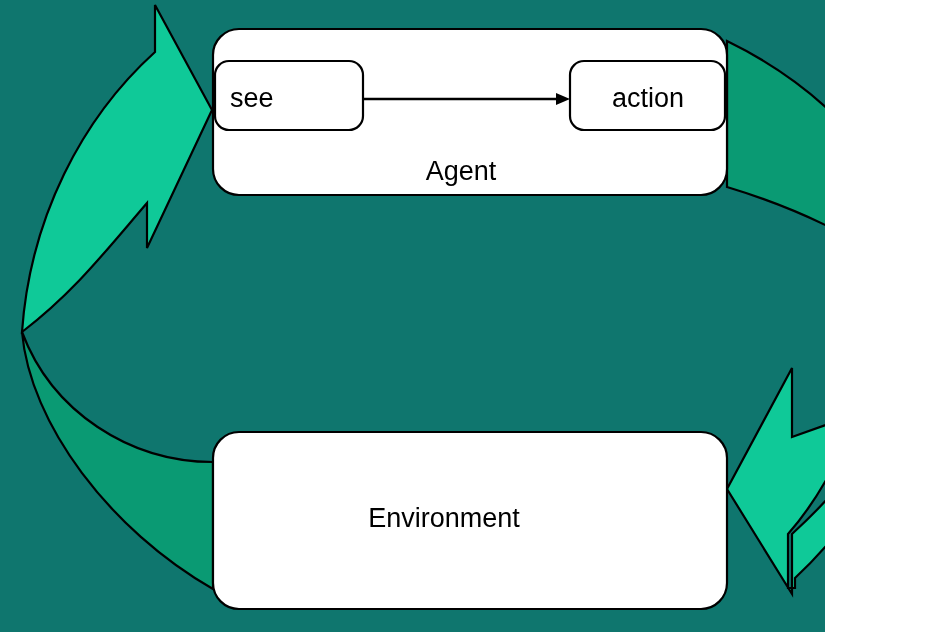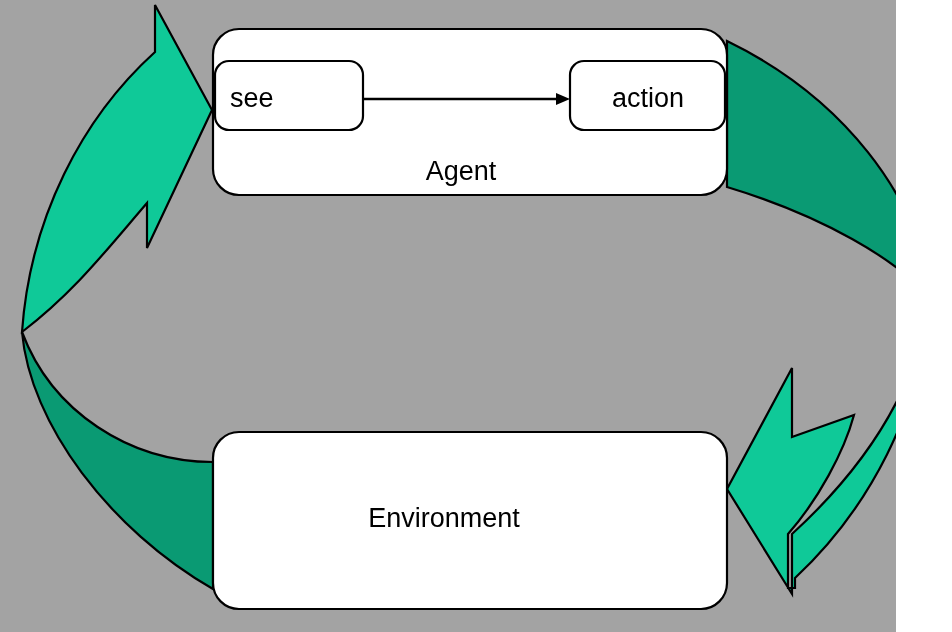--- a/index.html
+++ b/index.html
@@ -6,23 +6,23 @@
   html, body {
     margin: 0;
     padding: 0;
     background: #ffffff;
   }
   body {
     font-family: "Liberation Sans", sans-serif;
   }
   #canvas-wrap {
     position: relative;
-    width: 896px;
+    width: 825px;
     height: 632px;
-    background: #a3a3a3;
+    background: #0f766e;
     overflow: hidden;
   }
   #diagram-svg {
     position: absolute;
     left: 0;
     top: 0;
     width: 952px;
     height: 632px;
     display: block;
   }

